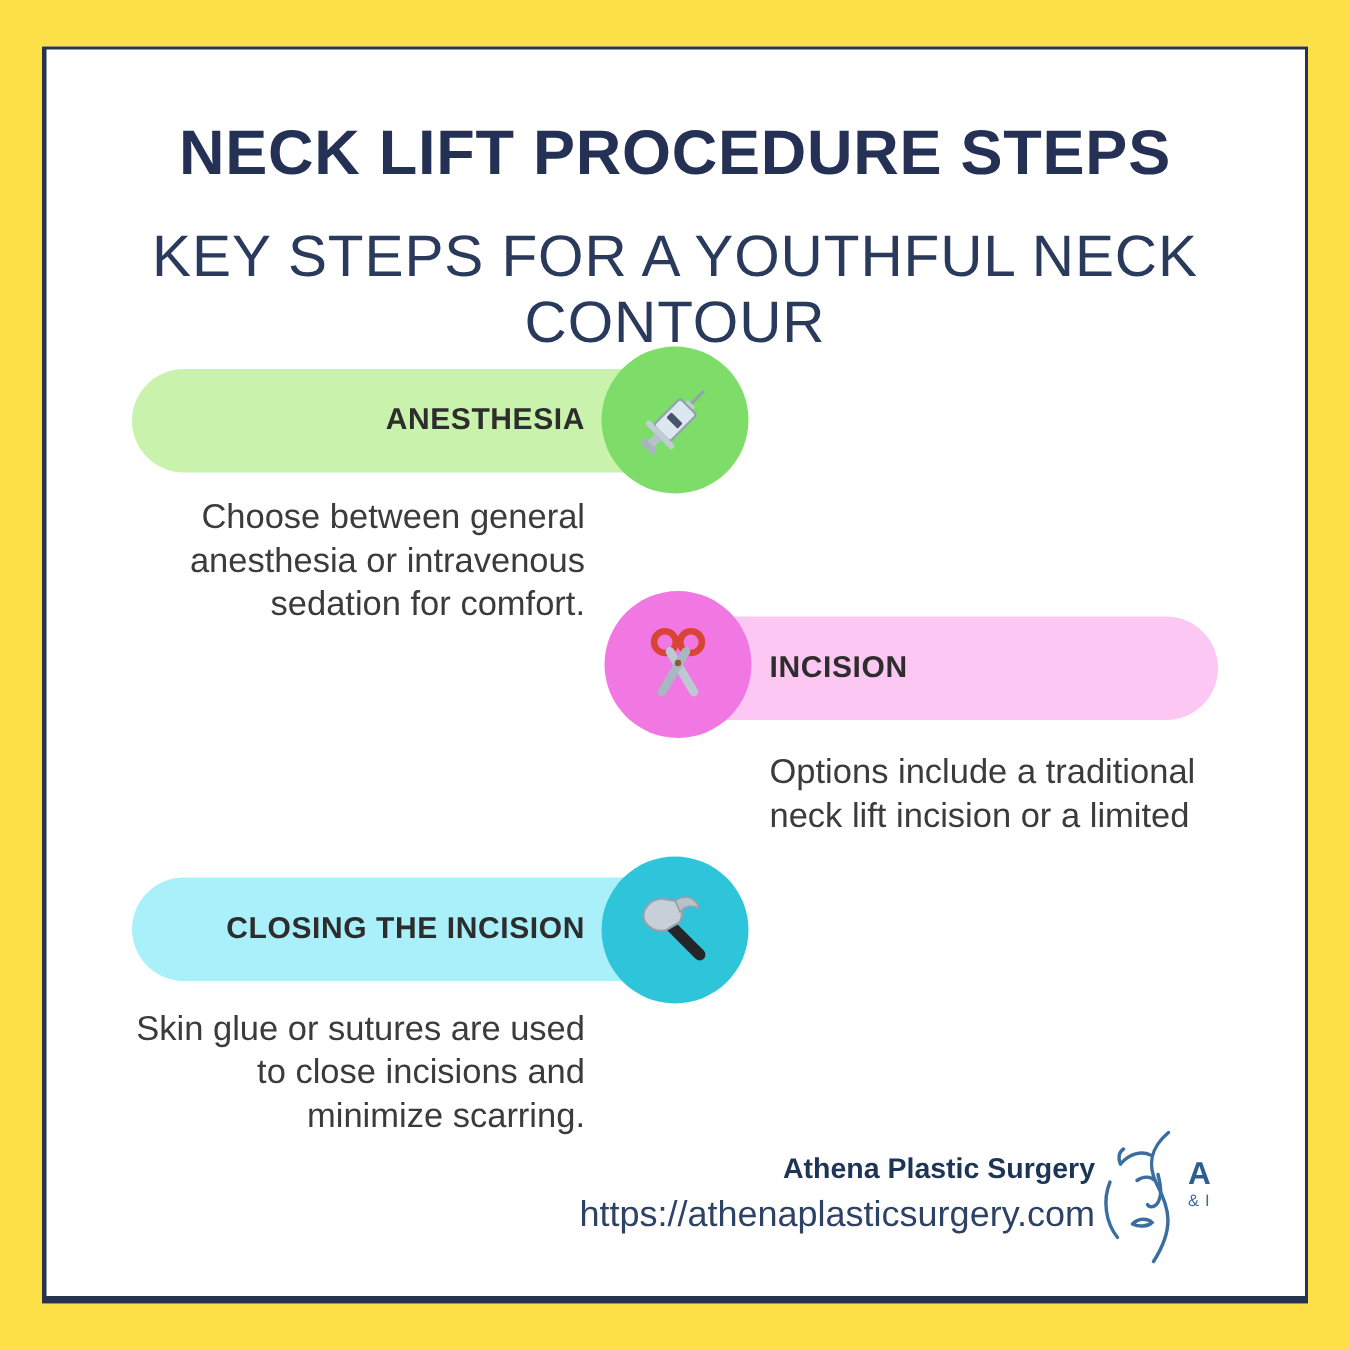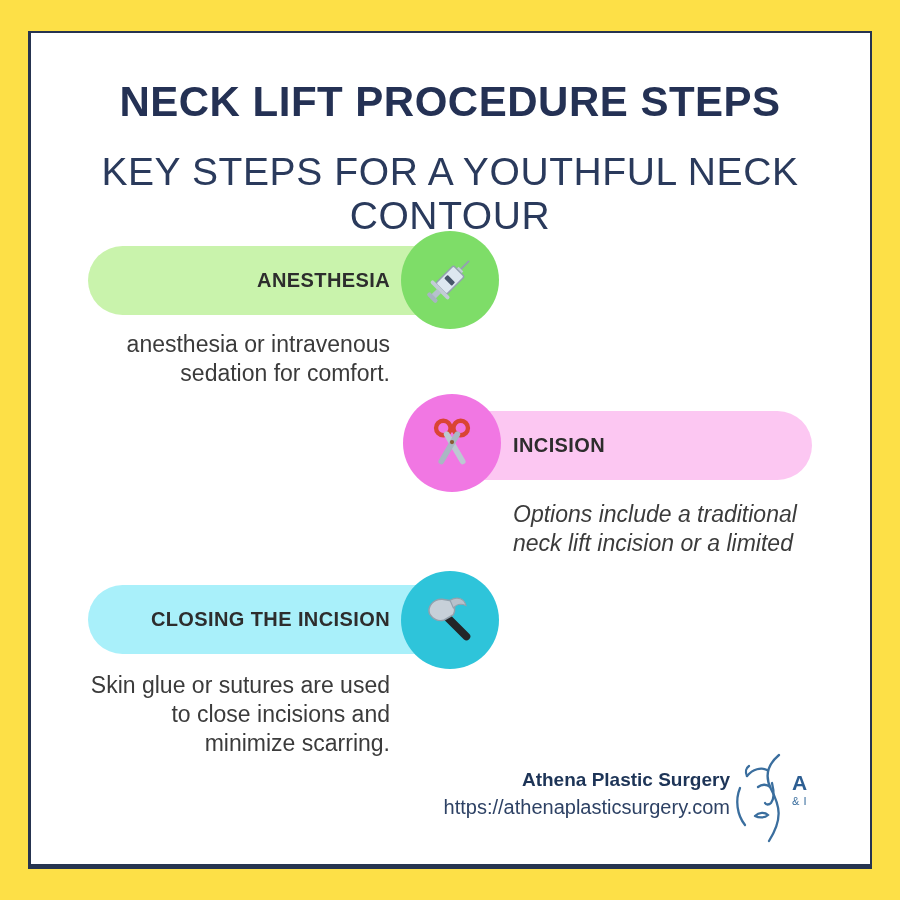--- a/index.html
+++ b/index.html
@@ -36,21 +36,21 @@
   .desc{
     position:absolute;font-size:23px;line-height:29px;color:#3b3b3b;width:330px;
   }
   .desc.right{text-align:right;}
   .desc.left{text-align:left;}
   .brand{
     position:absolute;right:170px;top:769px;font-size:19px;font-weight:700;
     color:#1d3457;text-align:left;white-space:nowrap;
   }
   .brand-url{
-    position:absolute;right:170px;top:796px;font-size:20px;font-weight:400;
+    position:absolute;right:170px;top:796px;font-size:24px;font-weight:400;
     color:#2e4265;text-align:right;white-space:nowrap;
   }
   .logo-face{position:absolute;left:731px;top:751px;z-index:2;}
   .logo-letters{position:absolute;left:792px;top:772px;line-height:1;z-index:2;}
   .logo-a{font-size:21px;font-weight:700;color:#2d5e92;display:block;}
   .logo-sub{font-size:11px;font-weight:400;color:#3a6e9e;display:block;margin-top:3px;letter-spacing:.5px;}
 </style>
 </head>
 <body>
 
@@ -70,37 +70,38 @@
         <rect x="26.5" y="14" width="7" height="4" fill="#c2ccd6"></rect>
         <rect x="22" y="17" width="16" height="26" rx="2" fill="#dde7f0" stroke="#93a1af" stroke-width="1.5"></rect>
         <rect x="24.5" y="28" width="11" height="5" rx="1" fill="#46566a"></rect>
         <rect x="17" y="42.5" width="26" height="4" rx="2" fill="#c2ccd6"></rect>
         <rect x="27" y="46" width="6" height="8" fill="#b6c1cd"></rect>
         <rect x="23.5" y="53.5" width="13" height="4.5" rx="2" fill="#a8b4c1"></rect>
       </g>
     </svg>
   </div>
   <div class="desc right" style="right:510px;top:330px;">
+    <div>Choose between general</div>
     <div>anesthesia or intravenous</div>
     <div>sedation for comfort.</div>
   </div>
 
   <div class="bar left-text" style="left: 451px; top: 411px; width: 361px; background: rgb(252, 199, 242);">
     <span class="bar-label">INCISION</span>
   </div>
   <div class="circle" style="left: 403px; top: 394px; background: rgb(241, 119, 227);">
     <svg width="58" height="58" viewBox="0 0 60 60">
       <circle cx="21" cy="14.5" r="7.5" stroke="#da4434" stroke-width="4.5" fill="none"></circle>
       <circle cx="39" cy="14.5" r="7.5" stroke="#da4434" stroke-width="4.5" fill="none"></circle>
       <line x1="24.5" y1="21" x2="41" y2="49" stroke="#bcc8d2" stroke-width="6" stroke-linecap="round"></line>
       <line x1="35.5" y1="21" x2="19" y2="49" stroke="#a9b7c3" stroke-width="6" stroke-linecap="round"></line>
       <circle cx="30" cy="29" r="2.2" fill="#8a5a33"></circle>
     </svg>
   </div>
-  <div class="desc left" style="left:513px;top:500px;font-style:italic;">
+  <div class="desc left" style="left:513px;top:500px;">
     <div>Options include a traditional</div>
     <div>neck lift incision or a limited</div>
   </div>
 
   <div class="bar right-text" style="left: 88px; top: 585px; width: 368px; background: rgb(169, 240, 250);">
     <span class="bar-label">CLOSING THE INCISION</span>
   </div>
   <div class="circle" style="left: 401px; top: 571px; background: rgb(46, 196, 218);">
     <svg width="58" height="58" viewBox="0 0 60 60">
       <line x1="25" y1="25" x2="47" y2="47" stroke="#232528" stroke-width="8" stroke-linecap="round"></line>

